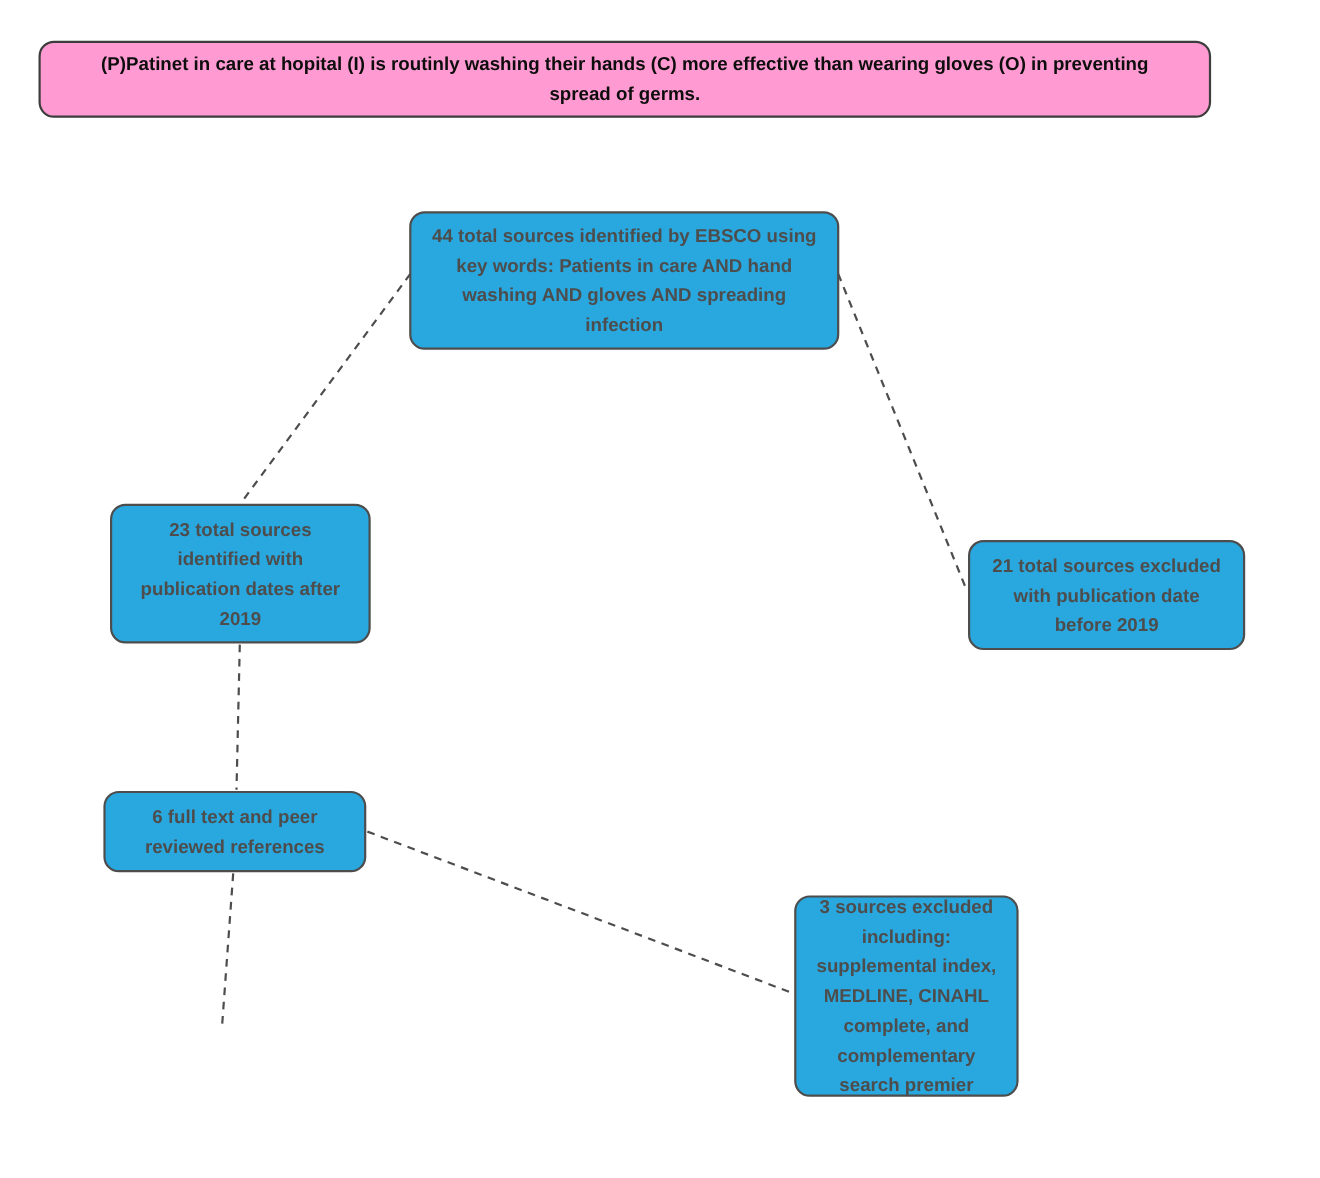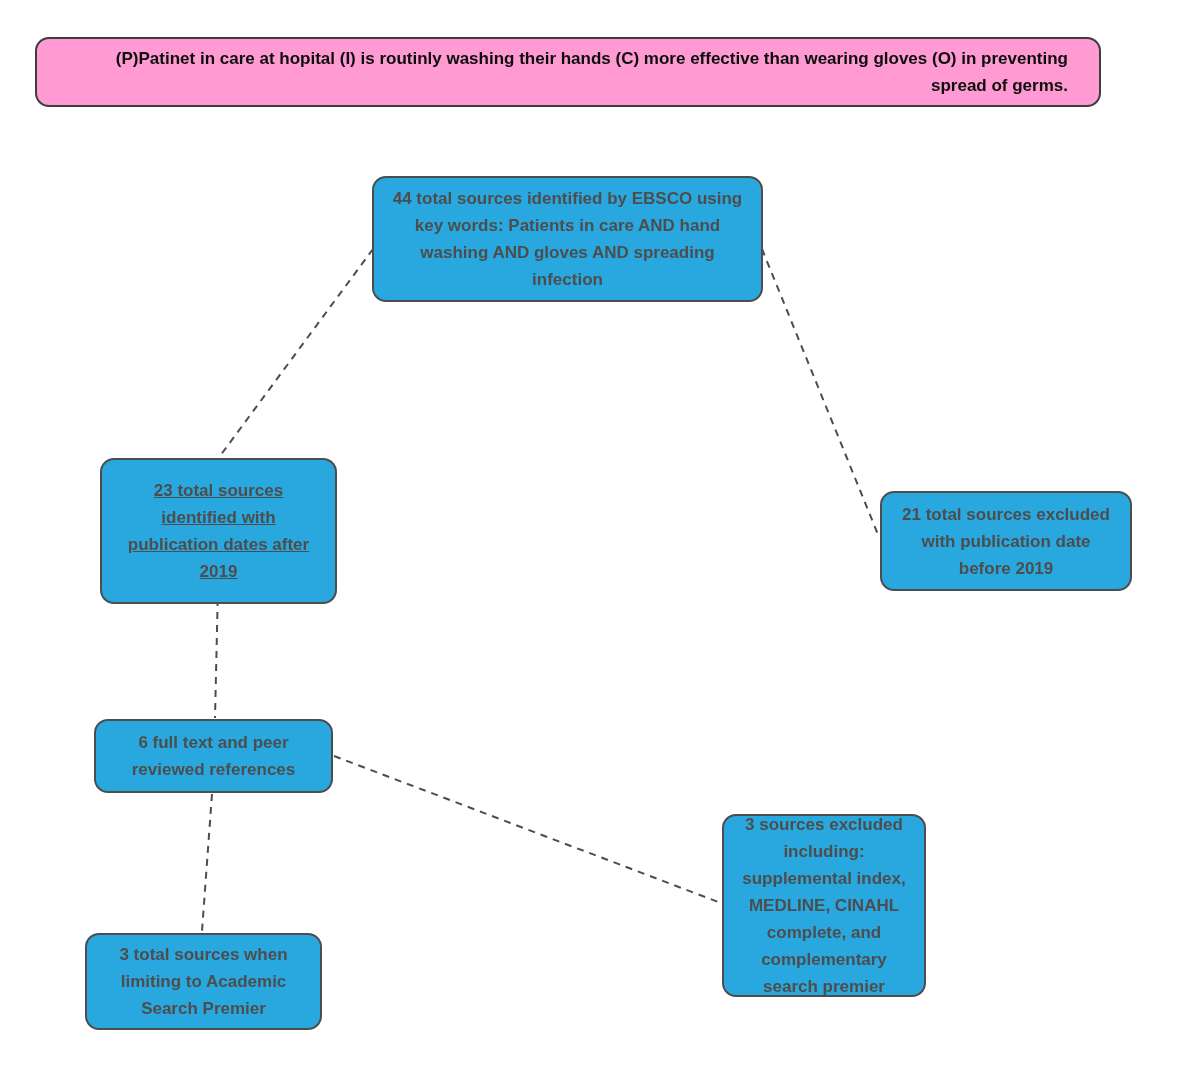--- a/index.html
+++ b/index.html
@@ -55,21 +55,21 @@
     border: 2px solid var(--banner-border);
     border-radius: 14px;
     display: flex;
     align-items: center;
     justify-content: center;
     z-index: 2;
   }
   .banner .banner-text {
     max-width: 1000px;
     margin: 0 auto;
-    text-align: right;
+    text-align: center;
     font-size: 17px;
     line-height: 27px;
     font-weight: 700;
     color: var(--banner-text);
   }
   .node {
     position: absolute;
     box-sizing: border-box;
     background: var(--node-fill);
     border: 2px solid var(--node-border);
@@ -77,22 +77,22 @@
     display: flex;
     align-items: center;
     justify-content: center;
     text-align: center;
     font-size: 17px;
     line-height: 27px;
     font-weight: 700;
     color: var(--node-text);
     z-index: 2;
   }
-  .node-total-44   { left: 372px; top: 176px; width: 391px; height: 126px; padding: 0 12px; }
-  .node-included-23{ left: 100px; top: 458px; width: 237px; height: 146px; padding: 0 16px; text-decoration: underline; }
+  .node-total-44   { left: 372px; top: 192px; width: 391px; height: 126px; padding: 0 12px; }
+  .node-included-23{ left: 100px; top: 458px; width: 237px; height: 127px; padding: 0 16px; }
   .node-excluded-21{ left: 880px; top: 491px; width: 252px; height: 100px; padding: 0 12px; }
   .node-fulltext-6 { left: 94px;  top: 719px; width: 239px; height: 74px;  padding: 0 12px; }
   .node-excluded-3 { left: 722px; top: 814px; width: 204px; height: 183px; padding: 0 10px; }
   .node-final-3    { left: 85px;  top: 933px; width: 237px; height: 97px;  padding: 0 12px; }
 </style>
 </head>
 <body>
 
 <div class="canvas">
 
@@ -121,17 +121,14 @@
   </div>
 
   <div class="node node-fulltext-6">
     <span>6 full text and peer reviewed references</span>
   </div>
 
   <div class="node node-excluded-3">
     <span>3 sources excluded including: supplemental index, MEDLINE, CINAHL complete, and complementary search premier</span>
   </div>
 
-  <div class="node node-final-3">
-    <span>3 total sources when limiting to Academic Search Premier</span>
-  </div>
 
 </div>
 
 </body></html>

